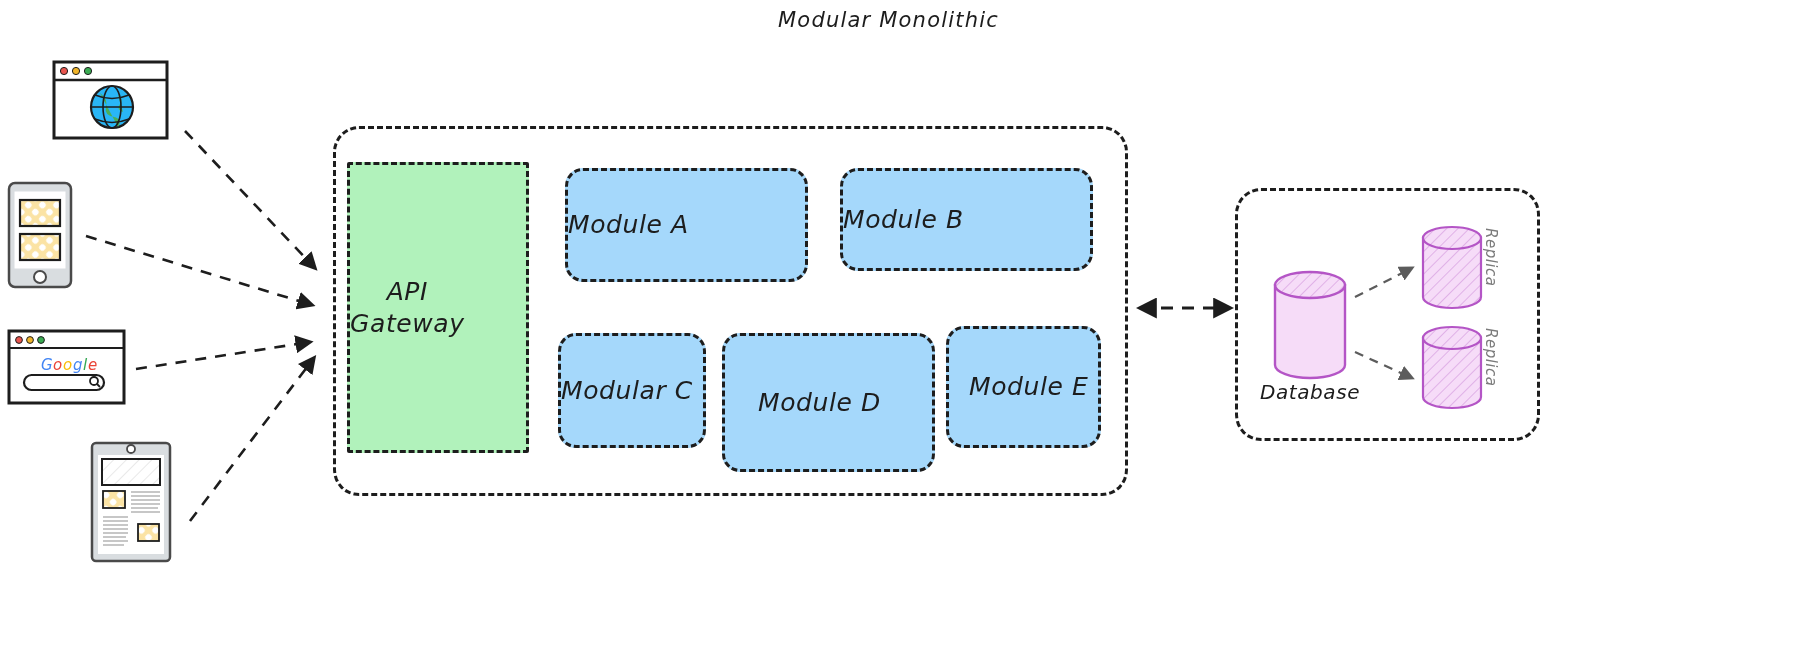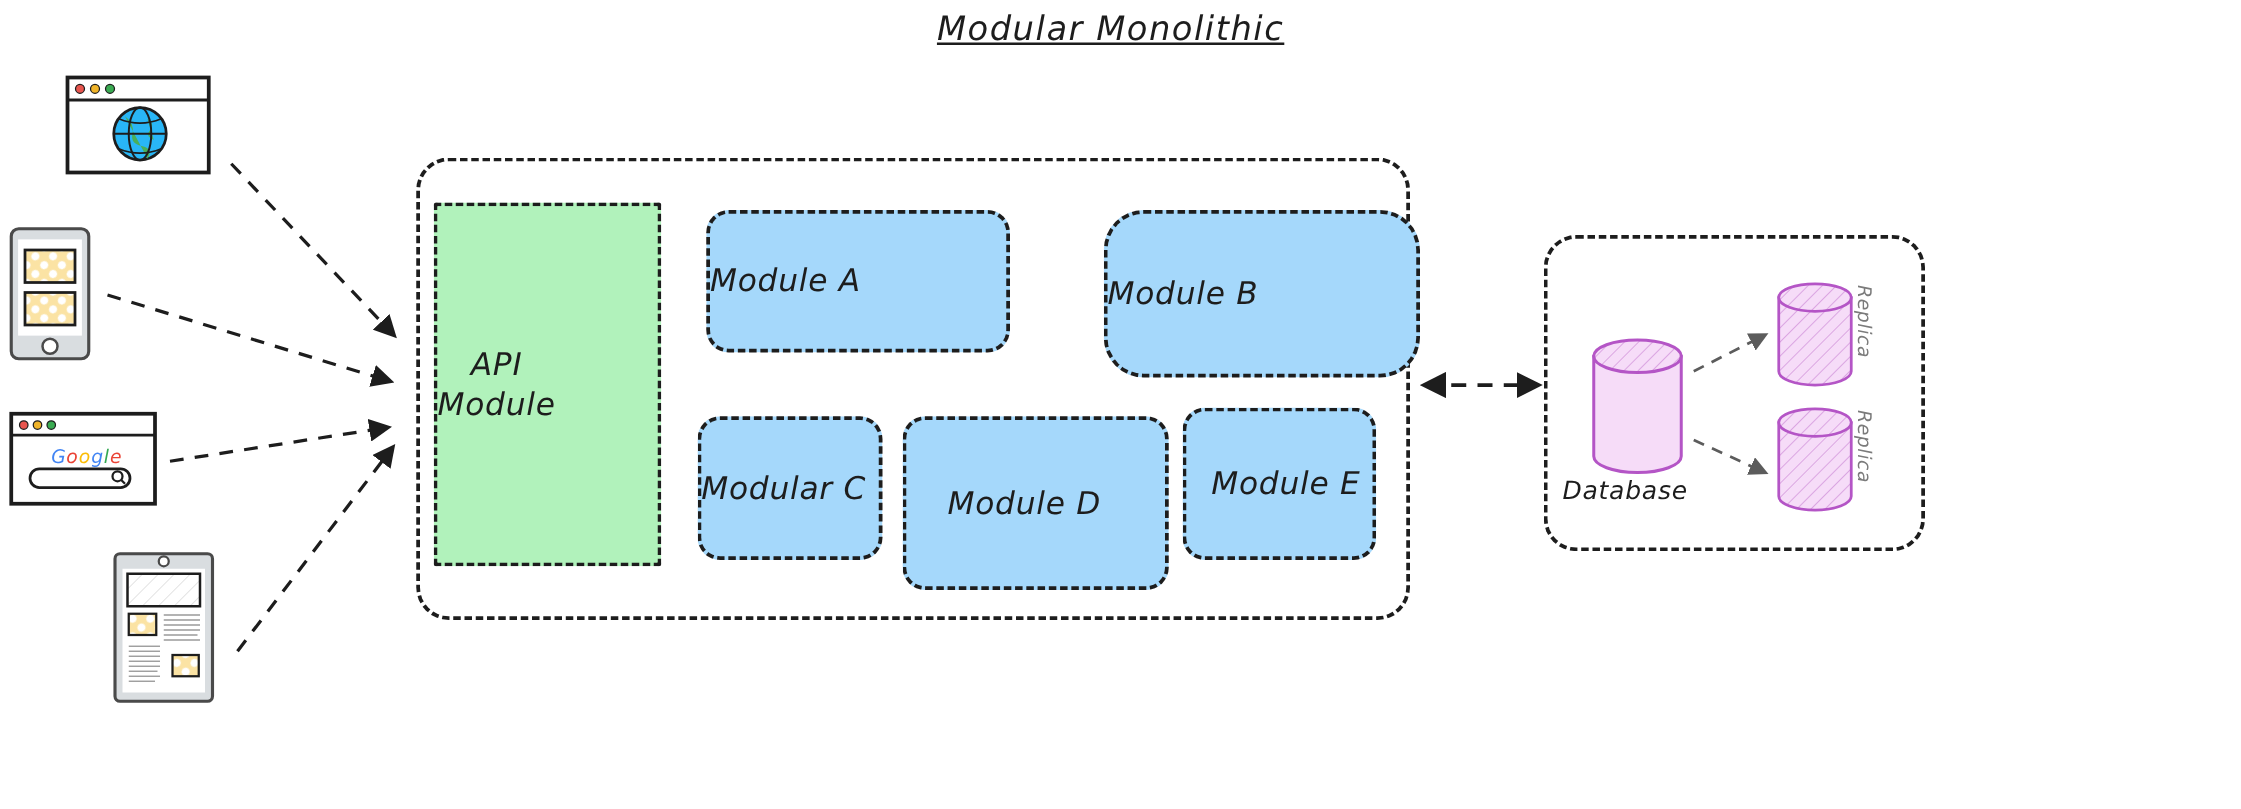--- a/index.html
+++ b/index.html
@@ -29,24 +29,23 @@
     font-family: "DejaVu Sans", sans-serif;
     font-style: italic;
     letter-spacing: 0.5px;
   }
   .title {
     position: absolute;
     left: 0;
     right: 16px;
     top: 8px;
     text-align: center;
-    font-size: 27px;
+    font-size: 21px;
     color: #1d1d1d;
     letter-spacing: 1.2px;
-    text-decoration: underline;
   }
   .node {
     position: absolute;
     box-sizing: border-box;
     border: 3px dashed #1d1d1d;
     display: flex;
     align-items: center;
     justify-content: flex-start;
     text-align: center;
   }
@@ -69,20 +68,21 @@
     font-size: 25px;
     line-height: 1.28;
     color: #1d1d1d;
     letter-spacing: 0.6px;
   }
   .db-label {
     position: absolute;
     font-size: 20px;
     color: #1d1d1d;
     letter-spacing: 0.6px;
+    text-align: center;
   }
   .replica-label {
     position: absolute;
     font-size: 15px;
     color: #7b7b7b;
     transform: rotate(90deg);
     transform-origin: left top;
     white-space: nowrap;
     letter-spacing: 0.5px;
   }
@@ -215,29 +215,29 @@
       <path d="M 1423 338 L 1423 397 a 29 11 0 0 0 58 0 L 1481 338 Z" fill="url(#hatchPurple)" stroke="#b455c6" stroke-width="2.2"></path>
       <ellipse cx="1452" cy="338" rx="29" ry="11" fill="url(#hatchPurple)" stroke="#b455c6" stroke-width="2.2"></ellipse>
     </g>
   </svg>
 
   <div class="group-box" style="left:333px; top:126px; width:795px; height:370px;"></div>
 
   <div class="node node-green" style="left:347px; top:162px; width:182px; height:291px;">
     <div class="node-text hand">
       <span>API</span><br>
-      <span>Module</span>
+      <span>Gateway</span>
     </div>
   </div>
 
   <div class="node node-blue" style="left:565px; top:168px; width:243px; height:114px;">
     <span class="node-text hand">Module A</span>
   </div>
 
-  <div class="node node-blue" style="left:883px; top:168px; width:253px; height:134px;border-radius:32px;">
+  <div class="node node-blue" style="left:840px; top:168px; width:253px; height:103px;">
     <span class="node-text hand">Module B</span>
   </div>
 
   <div class="node node-blue" style="left:558px; top:333px; width:148px; height:115px;">
     <span class="node-text hand">Modular C</span>
   </div>
 
   <div class="node node-blue" style="left:722px; top:333px; width:213px; height:139px;padding-left:33px;">
     <span class="node-text hand">Module D</span>
   </div>

